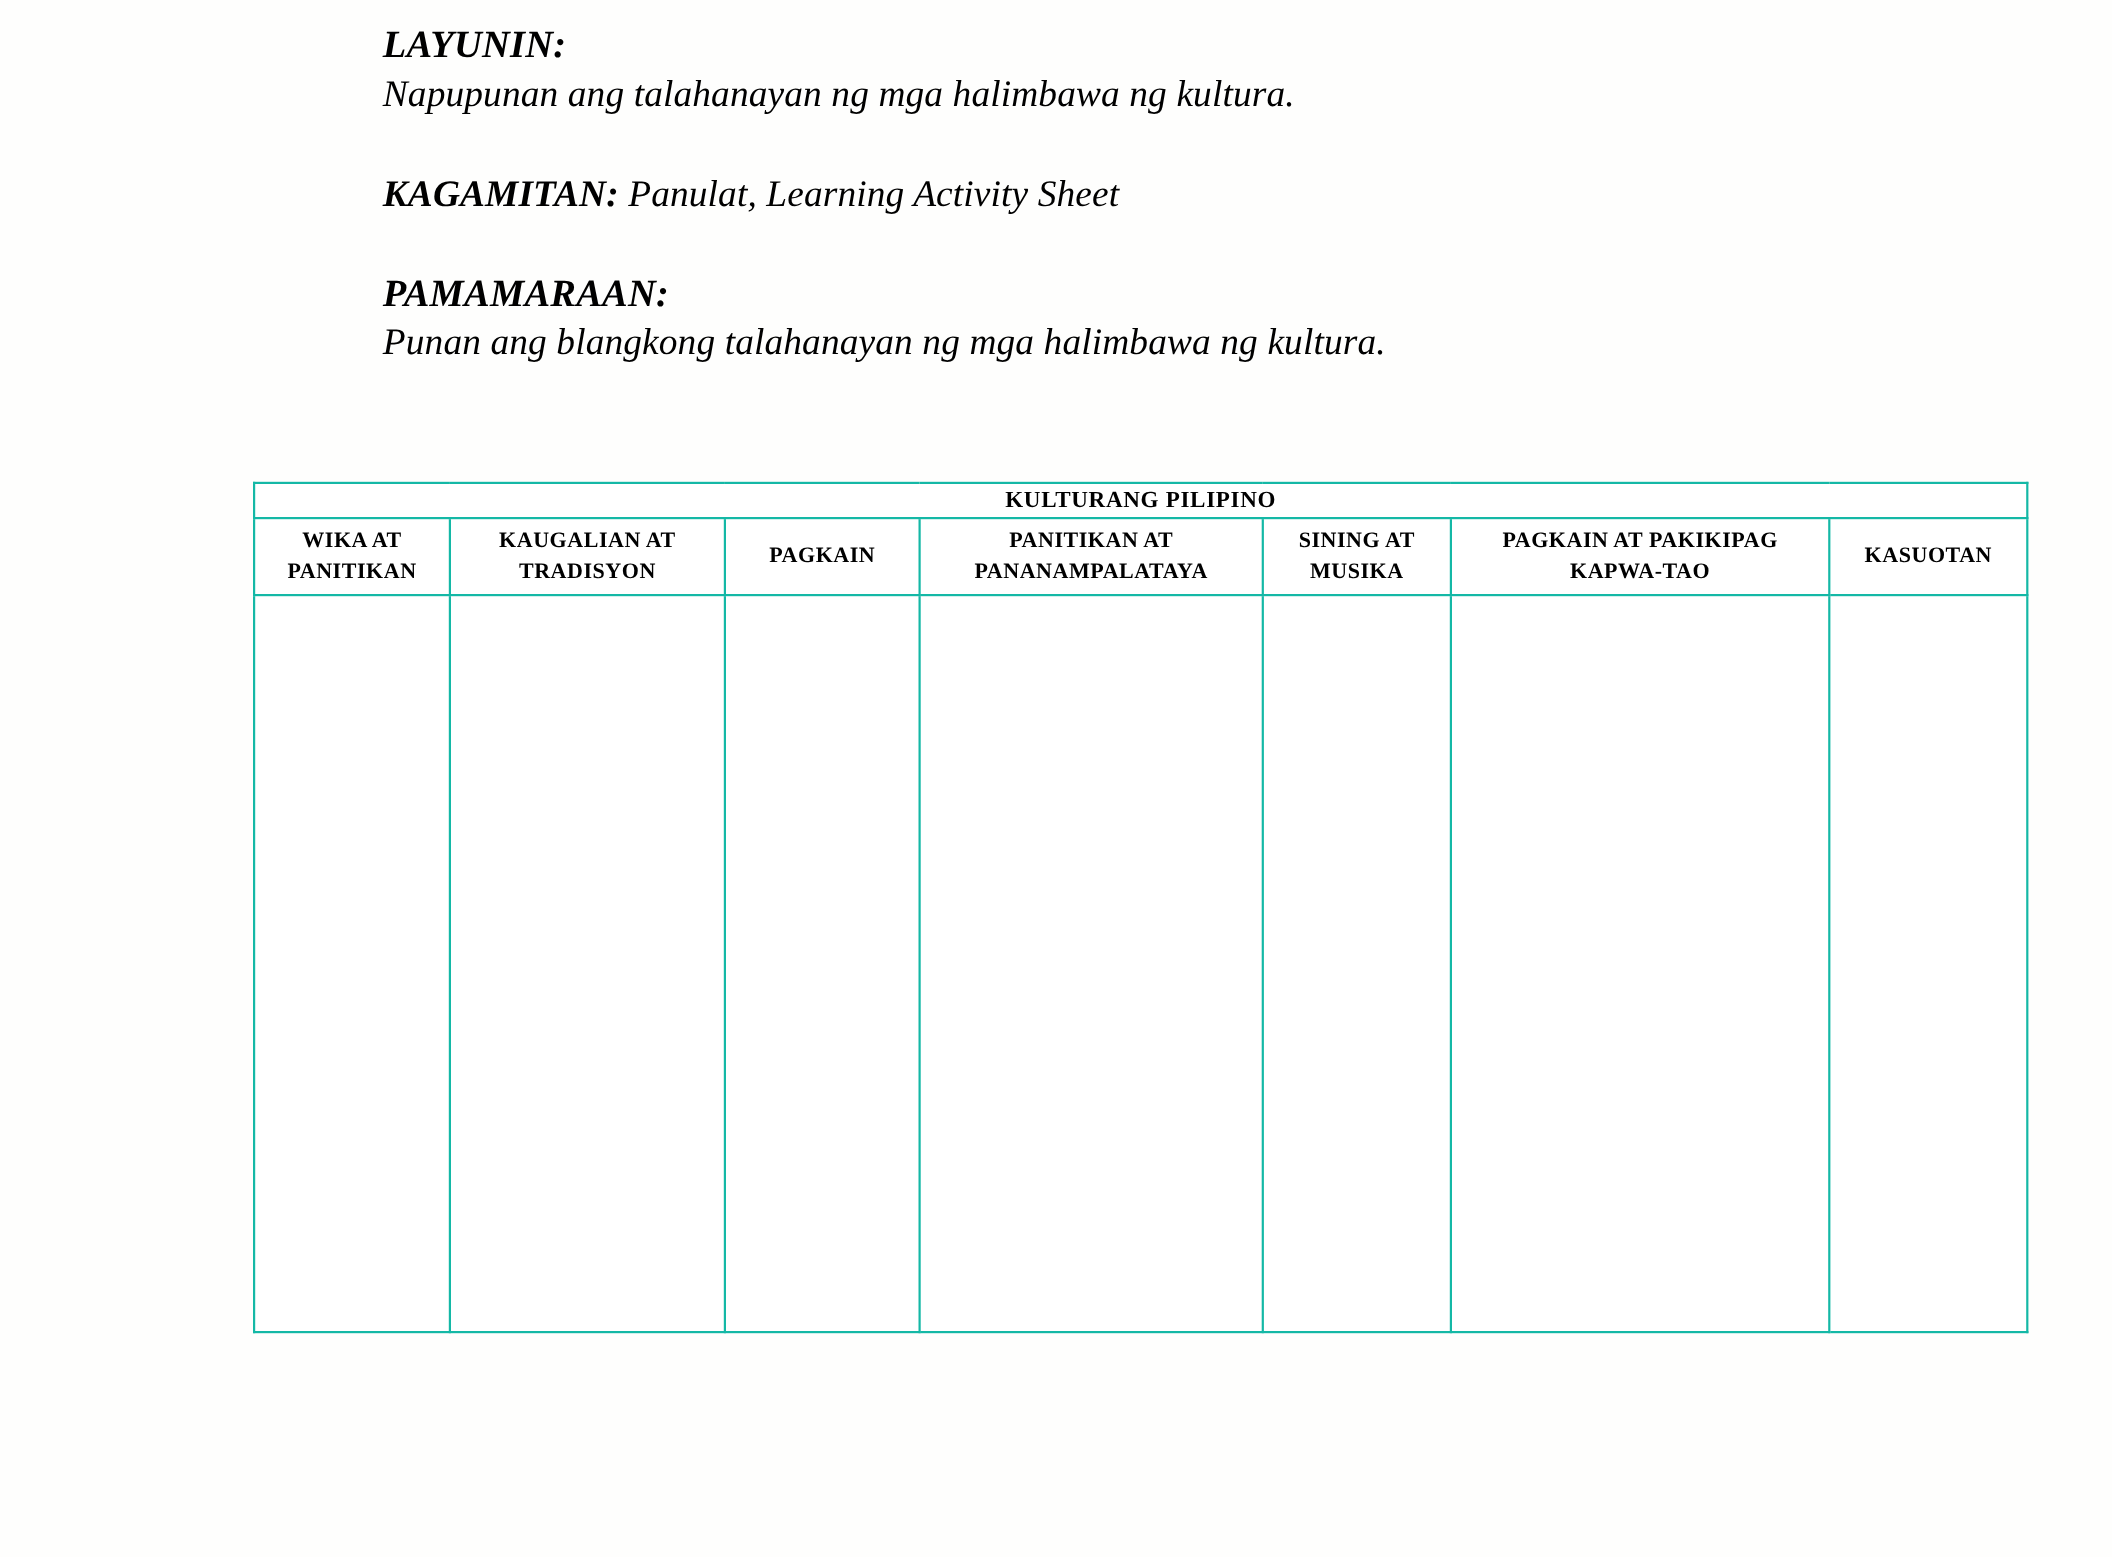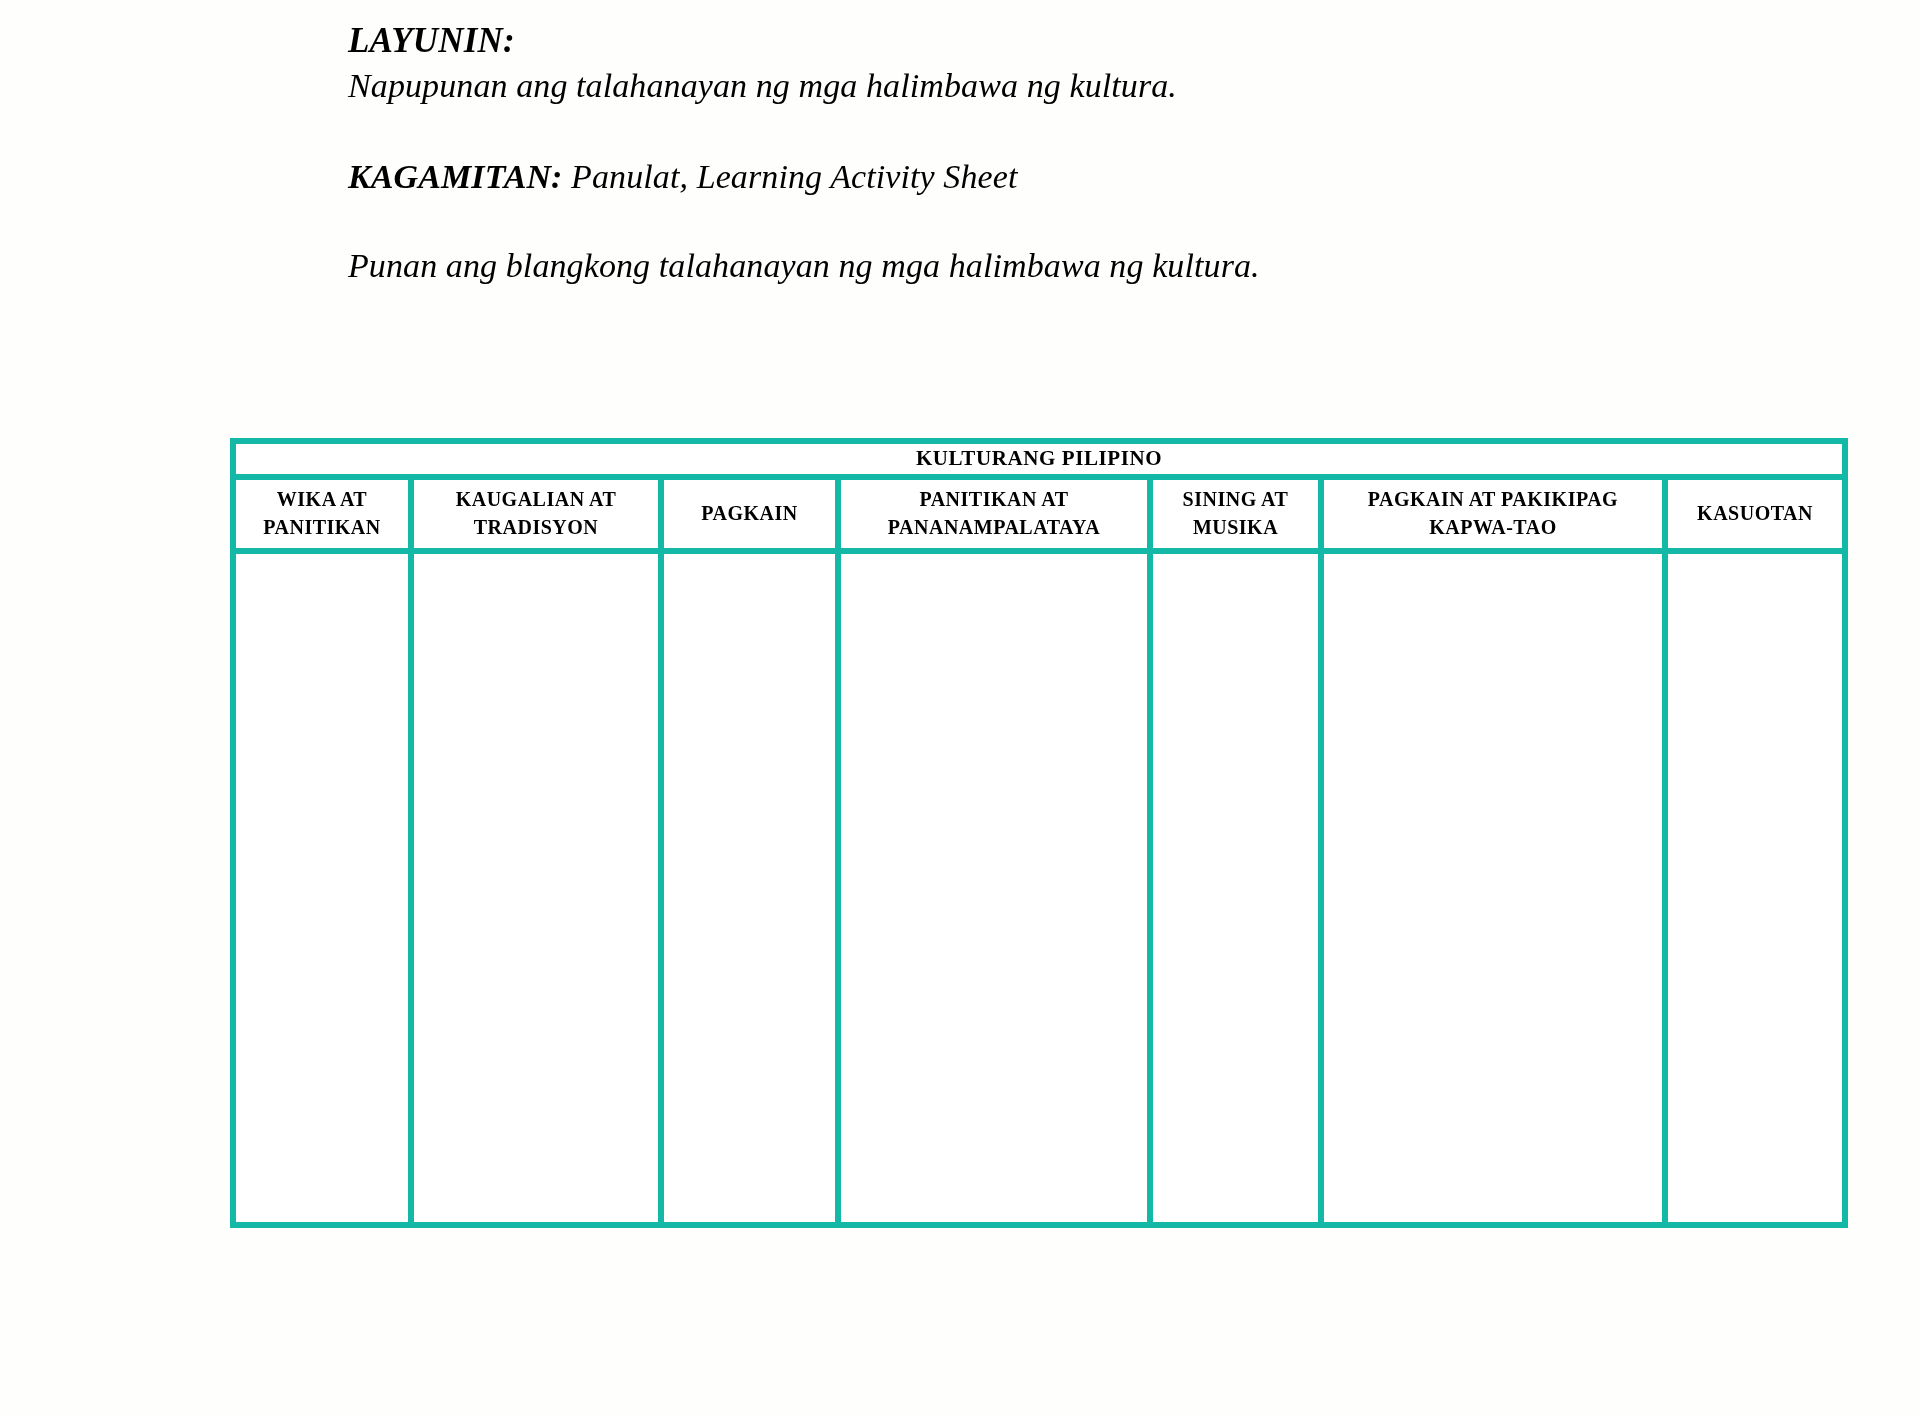--- a/index.html
+++ b/index.html
@@ -68,21 +68,21 @@
   }
 
   table.kp {
     border-collapse: collapse;
     width: 1612px;
     table-layout: fixed;
     background: #ffffff;
   }
 
   table.kp td {
-    border: 6px solid #14b8a6;
+    border: 2px solid #14b8a6;
     padding: 0;
     vertical-align: middle;
     background: #ffffff;
   }
 
   .title-cell {
     height: 26px;
     text-align: center;
     font-weight: bold;
     font-size: 21px;
@@ -124,20 +124,21 @@
 
     <p class="para heading">LAYUNIN:</p>
     <p class="para">Napupunan ang talahanayan ng mga halimbawa ng kultura.</p>
 
     <div class="gap-lg"></div>
 
     <p class="para"><span class="inline-strong">KAGAMITAN:</span><span class="inline-normal">&nbsp;</span><span class="inline-normal">Panulat, Learning Activity Sheet</span></p>
 
     <div class="gap-md"></div>
 
+    <p class="para heading">PAMAMARAAN:</p>
     <p class="para">Punan ang blangkong talahanayan ng mga halimbawa ng kultura.</p>
 
   </div>
 
   <div class="table-wrap">
     <table class="kp">
       <colgroup>
         <col class="c1">
           <col class="c2">
           <col class="c3">

